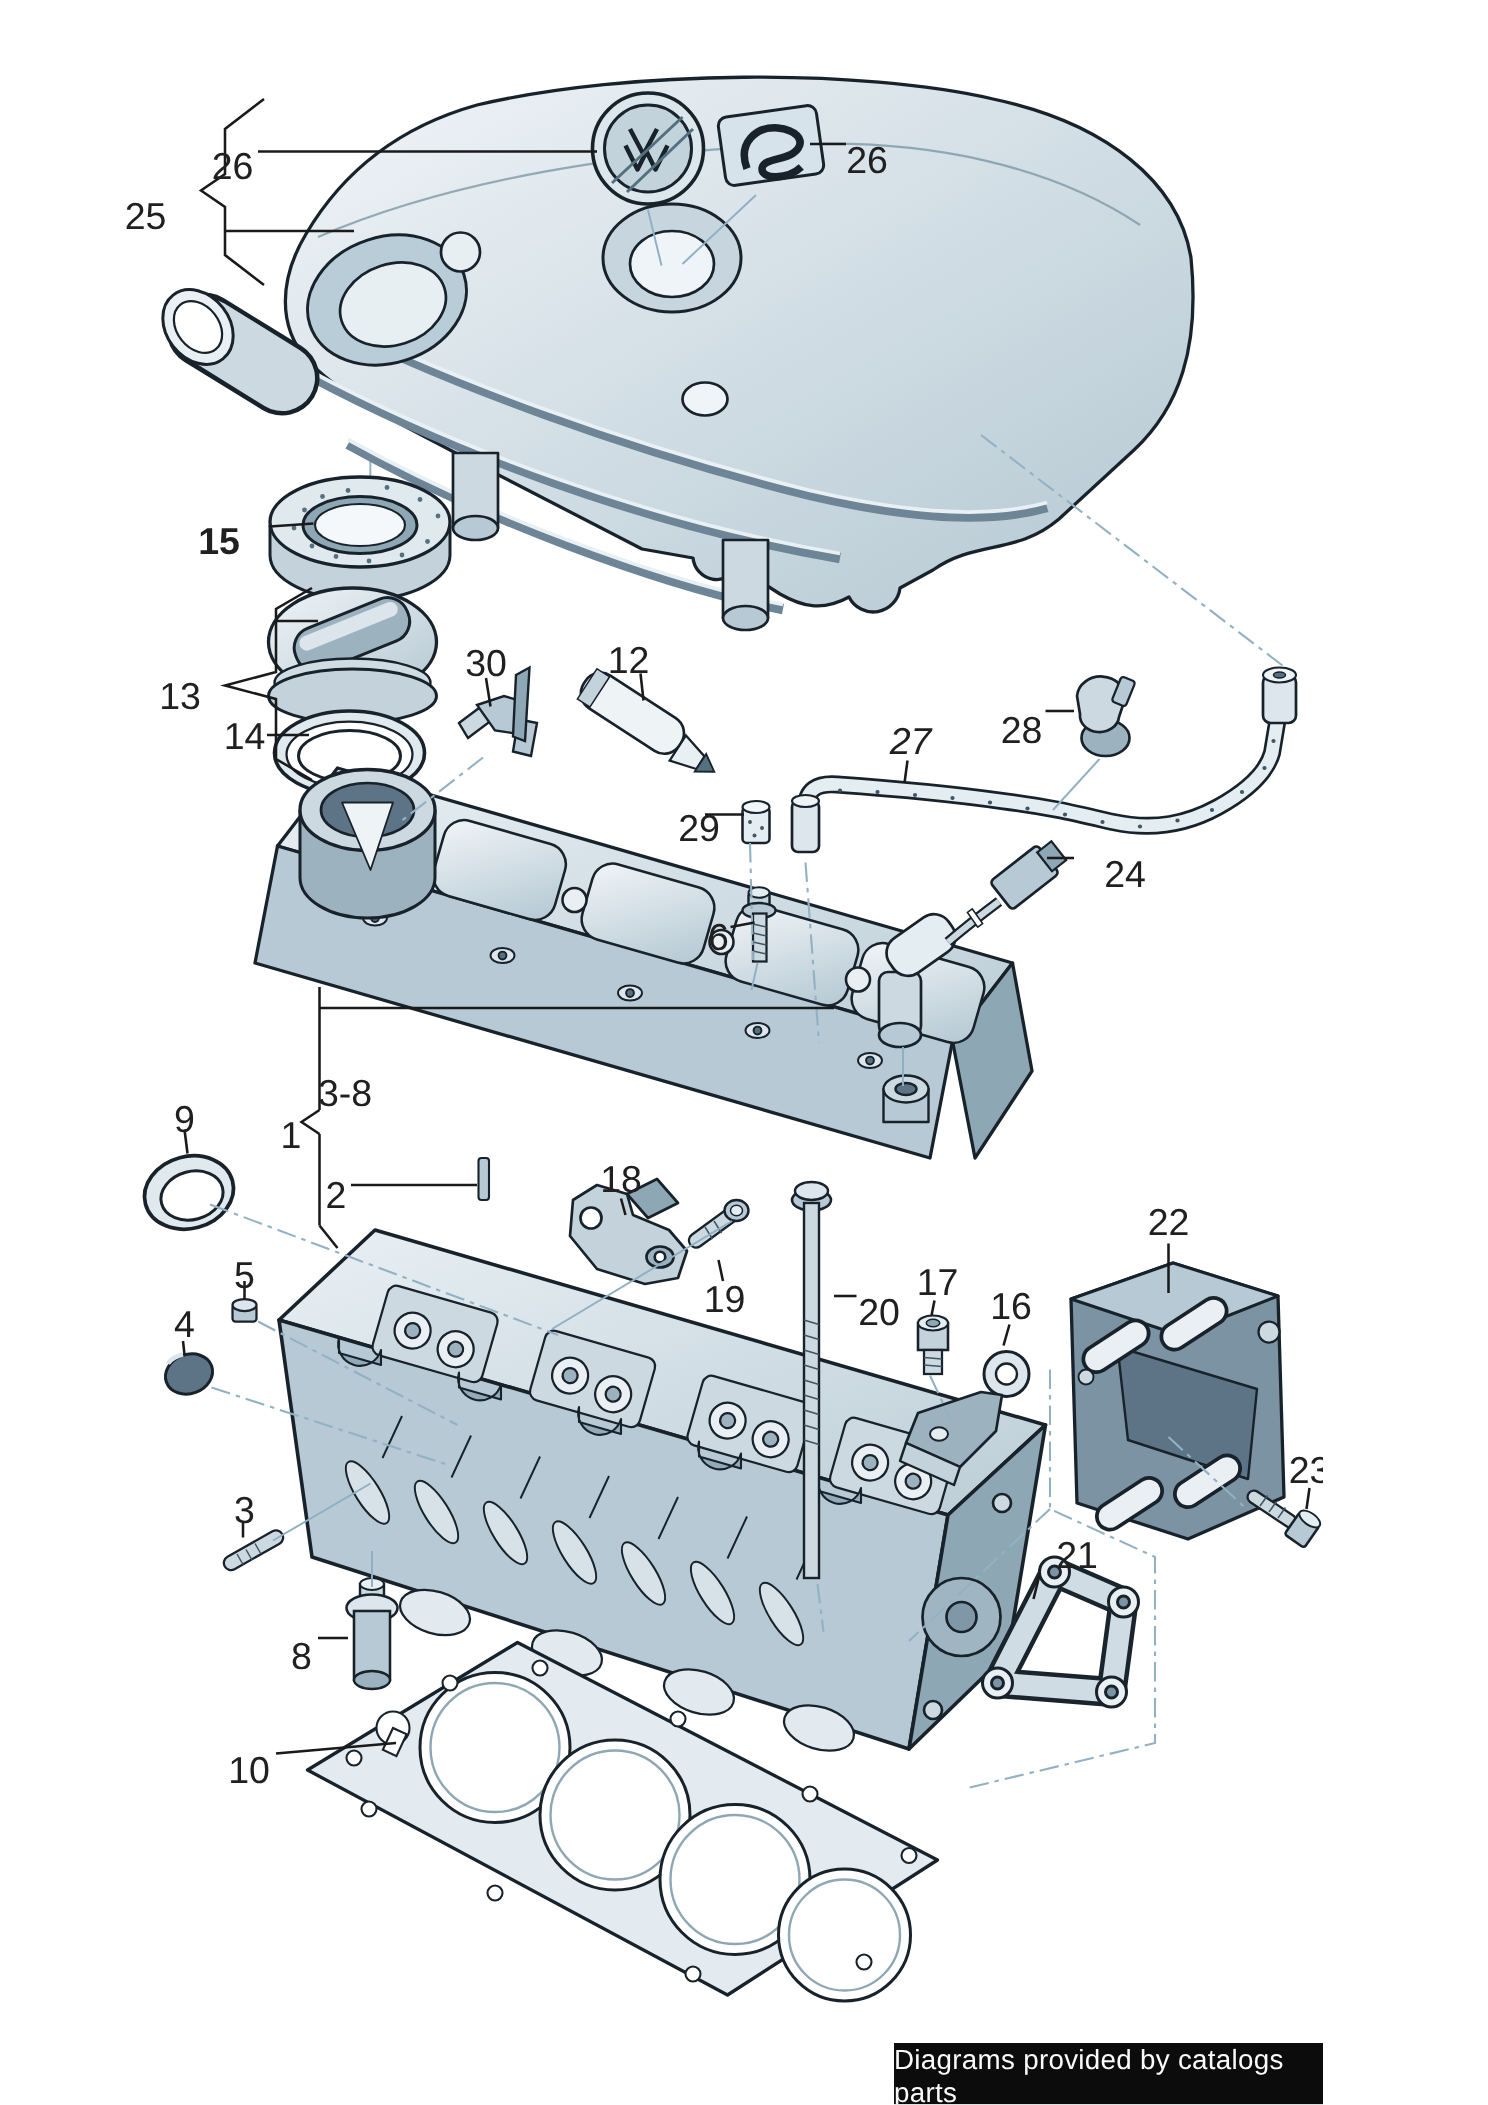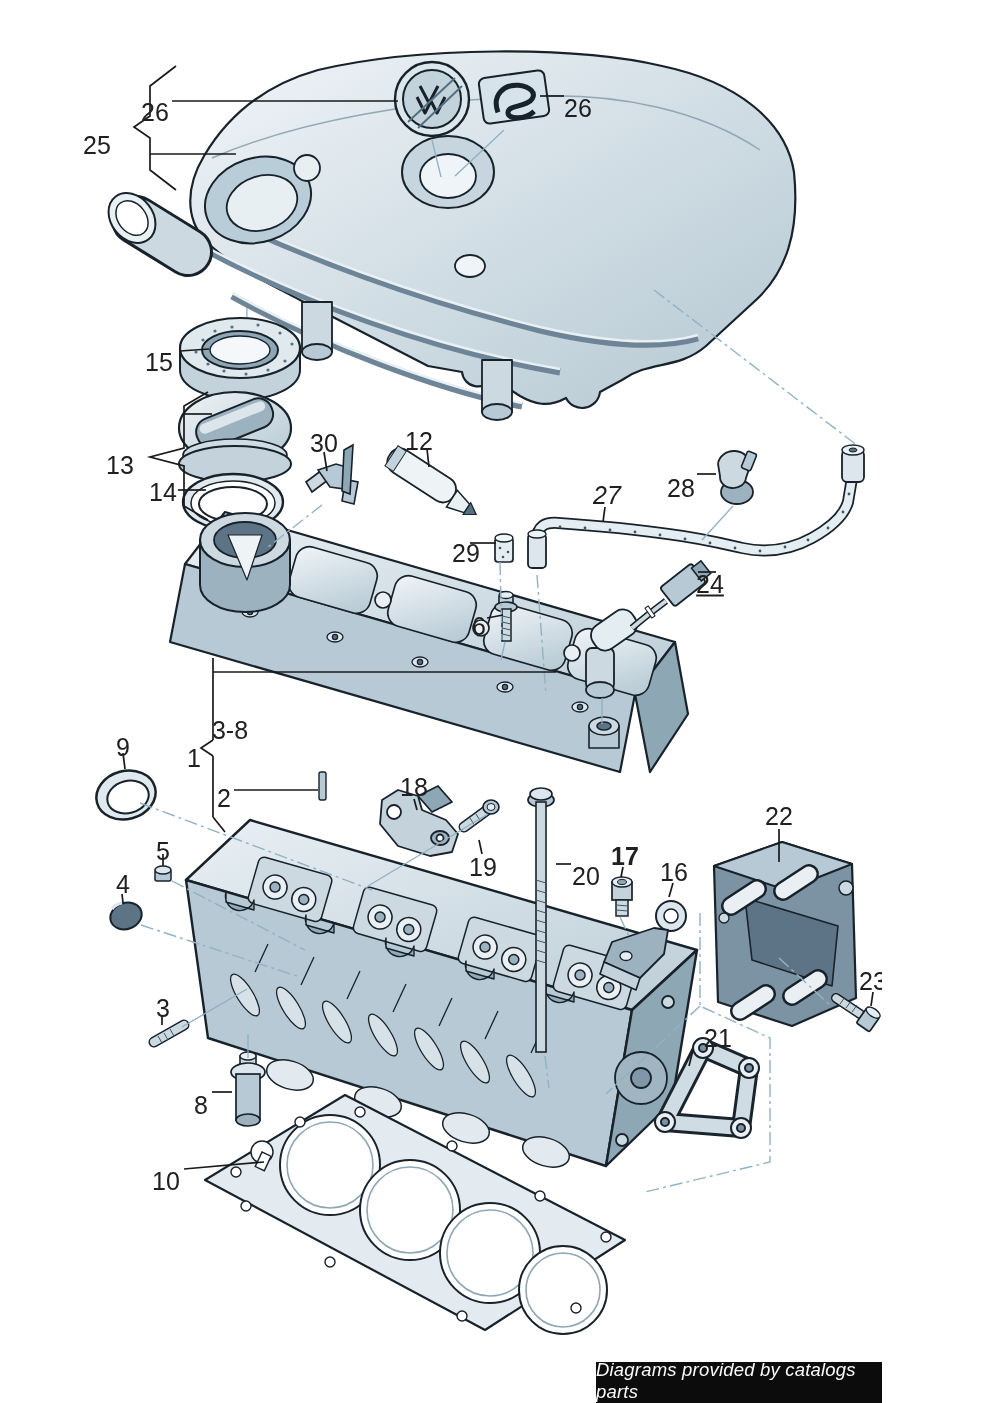--- a/index.html
+++ b/index.html
@@ -7,22 +7,22 @@
     --fill-deep:#7b93a2; --construction-line:#92b2c4; --label-text:#202020;
     --footer-bg:#0c0c0c; --footer-text:#fafafa;
   }
   html,body{margin:0;padding:0;background:#fff;}
   .canvas{position:relative;width:882px;height:1403px;background:#fff;overflow:hidden;
           font-family:"Liberation Sans",sans-serif;}
   .art{position:absolute;left:0;top:0;}
   .part-label{position:absolute;transform:translate(-50%,-50%);font-size:25px;line-height:1;
               color:var(--label-text);white-space:nowrap;user-select:none;cursor:pointer;}
   .footer{position:absolute;right:0;bottom:0;width:286px;height:41px;background:var(--footer-bg);
-          color:var(--footer-text);display:flex;align-items:flex-end;justify-content:center;
-          font-size:18.5px;letter-spacing:.2px;font-style:italic;}
+          color:var(--footer-text);display:flex;align-items:flex-start;justify-content:center;
+          font-size:18.5px;letter-spacing:.2px;}
 </style>
 </head>
 <body>
 
 <div class="canvas">
 
 <svg class="art" width="992" height="1403" viewBox="0 0 992 1403">
   <defs>
     <linearGradient id="gCover" x1="0" y1="0" x2="1" y2="1">
       <stop offset="0" stop-color="#f1f5f8"></stop>
@@ -561,40 +561,40 @@
     <line x1="162" y1="1015" x2="162" y2="1025"></line>
     <line x1="212" y1="1092" x2="232" y2="1092"></line>
     <line x1="184" y1="1169" x2="264" y2="1162"></line>
   </g>
 </svg>
 
 <div style="position:absolute;left:0;top:0;width:100%;height:100%;">
       <div class="part-label" style="left: 155px; top: 112px;">26</div>
       <div class="part-label" style="left: 97px; top: 145px;">25</div>
       <div class="part-label" style="left: 578px; top: 108px;">26</div>
-      <div class="part-label" style="left: 159px; top: 362px;">15</div>
+      <div class="part-label" style="left: 146px; top: 362px; font-weight: bold;">15</div>
       <div class="part-label" style="left: 120px; top: 465px;">13</div>
       <div class="part-label" style="left: 163px; top: 492px;">14</div>
       <div class="part-label" style="left: 324px; top: 443px;">30</div>
       <div class="part-label" style="left: 419px; top: 441px;">12</div>
       <div class="part-label" style="left: 607px; top: 495px; font-style: italic;">27</div>
       <div class="part-label" style="left: 681px; top: 488px;">28</div>
       <div class="part-label" style="left: 466px; top: 553px;">29</div>
-      <div class="part-label" style="left: 710px; top: 584px; text-decoration: underline;">24</div>
+      <div class="part-label" style="left: 750px; top: 584px;">24</div>
       <div class="part-label" style="left: 479px; top: 626px;">6</div>
       <div class="part-label" style="left: 230px; top: 730px;">3-8</div>
       <div class="part-label" style="left: 194px; top: 758px;">1</div>
       <div class="part-label" style="left: 224px; top: 798px;">2</div>
       <div class="part-label" style="left: 123px; top: 747px;">9</div>
       <div class="part-label" style="left: 163px; top: 851px;">5</div>
       <div class="part-label" style="left: 123px; top: 884px;">4</div>
       <div class="part-label" style="left: 414px; top: 787px;">18</div>
       <div class="part-label" style="left: 483px; top: 867px;">19</div>
       <div class="part-label" style="left: 586px; top: 876px;">20</div>
-      <div class="part-label" style="left: 625px; top: 856px; font-weight: bold;">17</div>
+      <div class="part-label" style="left: 625px; top: 856px;">17</div>
       <div class="part-label" style="left: 674px; top: 872px;">16</div>
       <div class="part-label" style="left: 779px; top: 816px;">22</div>
       <div class="part-label" style="left: 873px; top: 981px;">23</div>
       <div class="part-label" style="left: 695px; top: 1038px; padding-left: 46px;">21</div>
       <div class="part-label" style="left: 163px; top: 1008px;">3</div>
       <div class="part-label" style="left: 201px; top: 1105px;">8</div>
       <div class="part-label" style="left: 166px; top: 1181px;">10</div>
     </div>
 
 <div class="footer">

